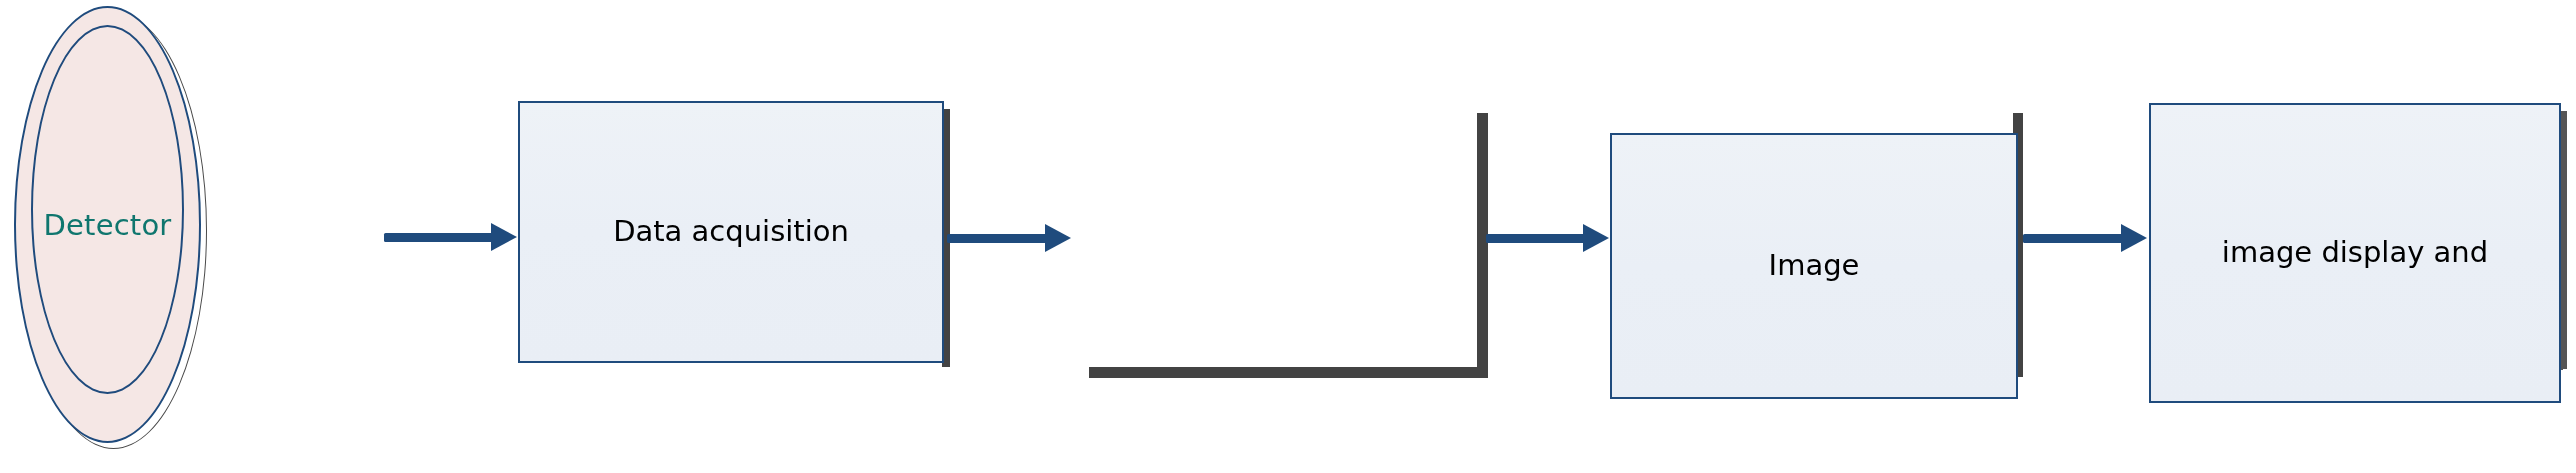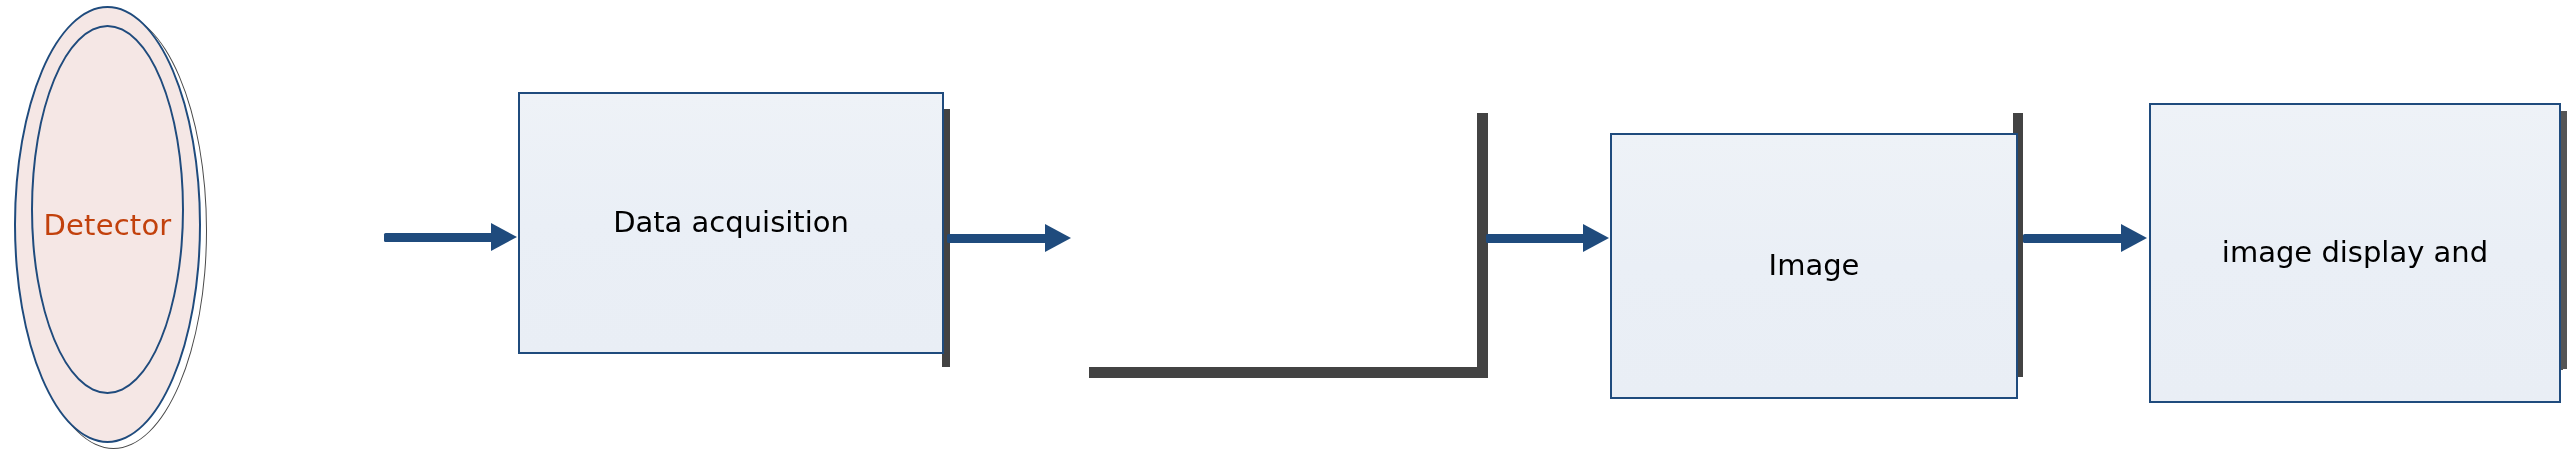--- a/index.html
+++ b/index.html
@@ -62,21 +62,21 @@
   .detector-label {
     position: absolute;
     left: 0;
     top: 0;
     width: 100%;
     height: 100%;
     display: flex;
     align-items: center;
     justify-content: center;
     font-size: 29px;
-    color: #c2410c;
+    color: #0f766e;
     letter-spacing: 0.2px;
     white-space: nowrap;
   }
 
   
   .proc-box {
     position: absolute;
     box-sizing: border-box;
     background: linear-gradient(180deg, #eef2f7 0%, #eaeff6 50%, #e9eef5 100%);
     border: 2.3px solid #1f4b7d;
@@ -136,21 +136,21 @@
     <div class="detector-inner"></div>
     <div class="detector-label">Detector</div>
   </div>
 
   <div class="arrow" style="left:384px; top:233px; width:134px;">
     <div class="arrow-line" style="width:109px;"></div>
     <div class="arrow-head" style="left:107px;"></div>
   </div>
 
   <div class="proc-box-shadow" style="left:942px; top:109px; width:7.8px; height:258px;"></div>
-  <div class="proc-box" style="left:518px; top:92px; width:426px; height:262px;">
+  <div class="proc-box" style="left:518px; top:101px; width:426px; height:262px;">
     <span class="box-text">
       <span>Data acquisition</span><br>
     </span>
   </div>
 
   <div class="arrow" style="left:947px; top:234px; width:125px;">
     <div class="arrow-line" style="width:100px;"></div>
     <div class="arrow-head" style="left:98px;"></div>
   </div>
 

